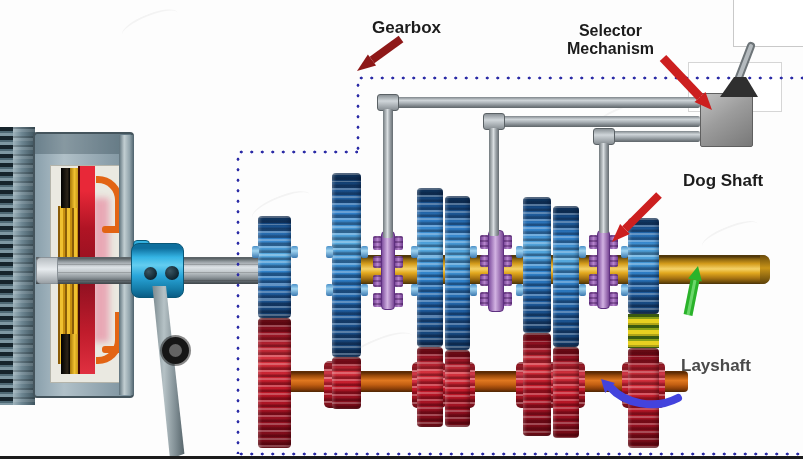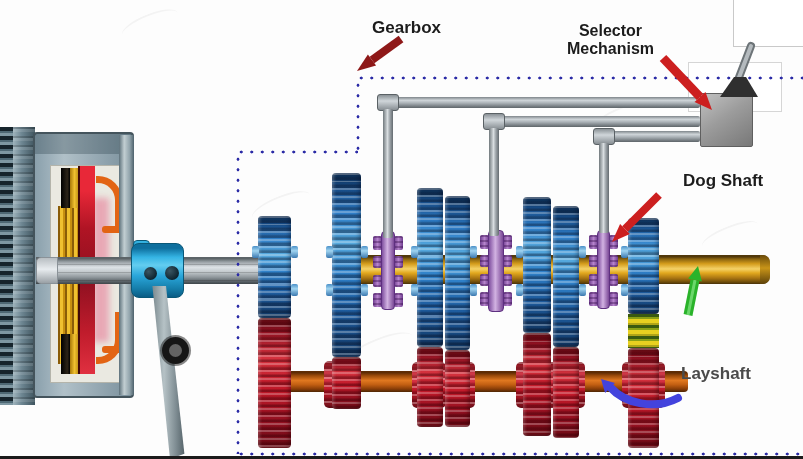--- a/index.html
+++ b/index.html
@@ -280,16 +280,16 @@
     <path d="M 678,398 C 655,410 625,404 610,387" style="fill:none;stroke:var(--c-arrow-blue);stroke-width:8;stroke-linecap:round;"></path>
     <polygon points="601,379 605.1,392.9 614.9,383.1" style="fill:var(--c-arrow-blue);"></polygon>
   </svg>
 
   <div class="lbl" style="left:372px;top:18px;">Gearbox</div>
   <div class="lbl lbl-selector">
     <span style="position:static;display:block;">Selector</span>
     <span style="position:static;display:block;">Mechanism</span>
   </div>
   <div class="lbl" style="left:683px;top:171px;">Dog Shaft</div>
-  <div class="lbl lbl-layshaft" style="left:681px;top:364px;">Layshaft</div>
+  <div class="lbl lbl-layshaft" style="left:681px;top:356px;">Layshaft</div>
 
   <div class="bottom-edge"></div>
 </div>
 
 </body></html>

